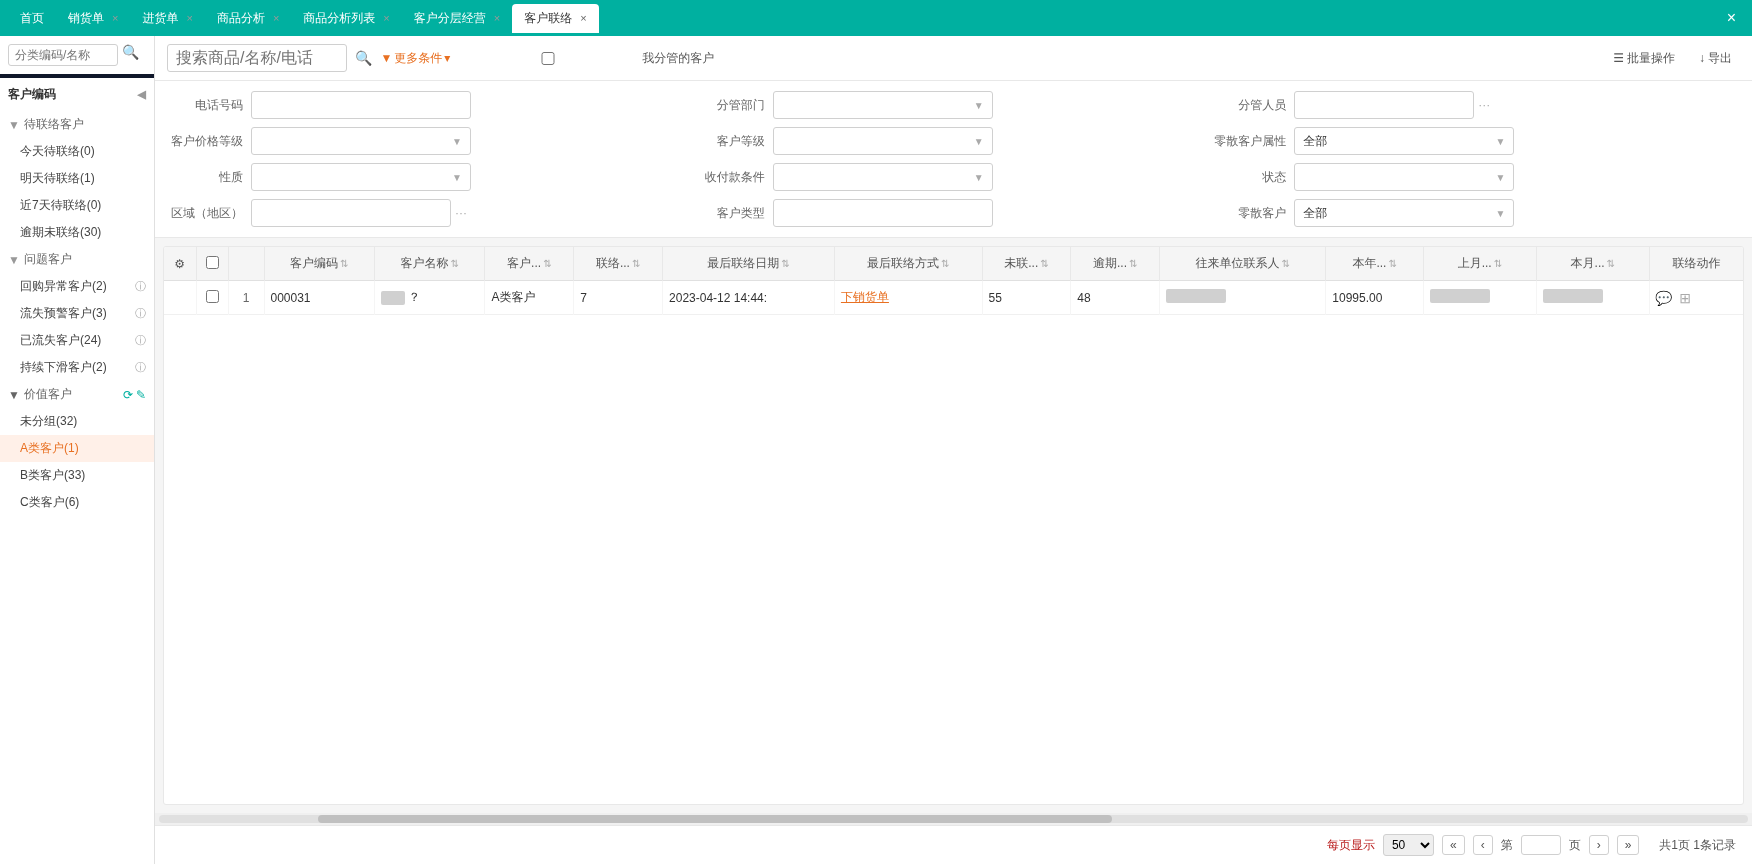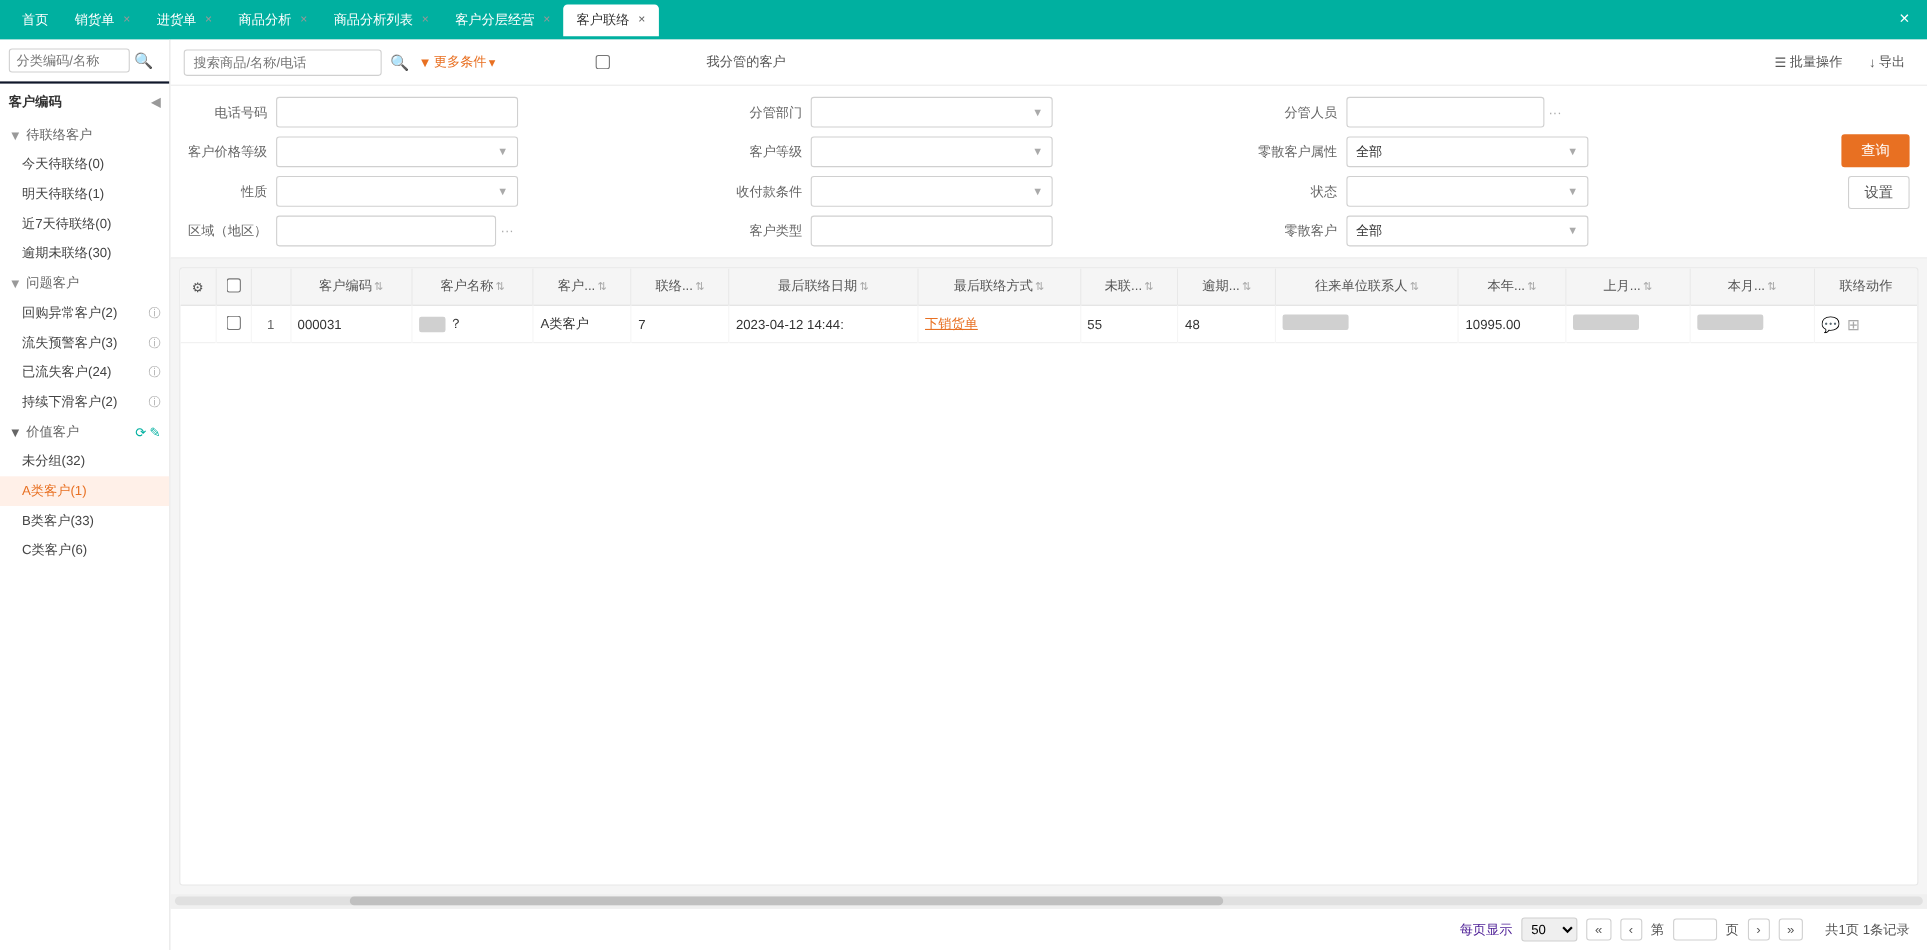--- a/index.html
+++ b/index.html
@@ -46,22 +46,22 @@
       width: 155px;
       background: #fff;
       border-right: 1px solid #e0e0e0;
       display: flex;
       flex-direction: column;
       overflow-y: auto;
     }
     .sidebar-search {
       padding: 8px;
       display: flex;
-      align-items: center;
-      border-bottom: 2px solid #0f172a;
+      align-items: flex-start;
+      border-bottom: 4px solid #0f172a;
     }
     .sidebar-search input {
       border: 1px solid #d0d0d0;
       border-radius: 3px;
       padding: 3px 6px;
       width: 110px;
       font-size: 12px;
       outline: none;
     }
     .sidebar-search .search-icon { color: #00b0a0; margin-left: 4px; cursor: pointer; font-size: 14px; }
@@ -123,21 +123,21 @@
       display: flex;
       align-items: center;
       gap: 8px;
       border-bottom: 1px solid #e8e8e8;
     }
     .filter-bar input {
       border: 1px solid #d0d0d0;
       border-radius: 3px;
       padding: 4px 8px;
       width: 180px;
-      font-size: 12px;
+      font-size: 16px;
       outline: none;
     }
     .filter-search-icon { color: #00b0a0; cursor: pointer; font-size: 14px; }
     .more-conditions {
       color: #00b0a0;
       cursor: pointer;
       display: flex;
       align-items: center;
       gap: 2px;
     }
@@ -320,21 +320,21 @@
     
     .pagination-bar {
       background: #fff;
       padding: 8px 16px;
       display: flex;
       align-items: center;
       justify-content: flex-end;
       border-top: 1px solid #e8e8e8;
       gap: 8px;
     }
-    .page-label { color: #4c1d95; }
+    .page-label { color: #b91c1c; }
     .page-select {
       border: 1px solid #d0d0d0;
       border-radius: 3px;
       padding: 2px 4px;
       font-size: 12px;
     }
     .page-nav-btn {
       border: 1px solid #d0d0d0;
       background: #fff;
       border-radius: 3px;
@@ -622,24 +622,20 @@
               <div class="filter-input-wrap">
                 <div class="filter-select" style="max-width:220px;">
                   <span>全部</span>
                   <span class="arrow">▼</span>
                 </div>
               </div>
             </div>
           </div>
         </div>
 
-        <div class="query-settings-col">
-          <button class="query-btn">查询</button>
-          <button class="settings-btn">设置</button>
-        </div>
       </div>
     </div>
 
     <div class="table-area">
       <table>
         <thead>
           <tr>
             <th class="col-gear">⚙</th>
             <th class="col-checkbox"><input type="checkbox" style=""></th>
             <th class="col-num"></th>

